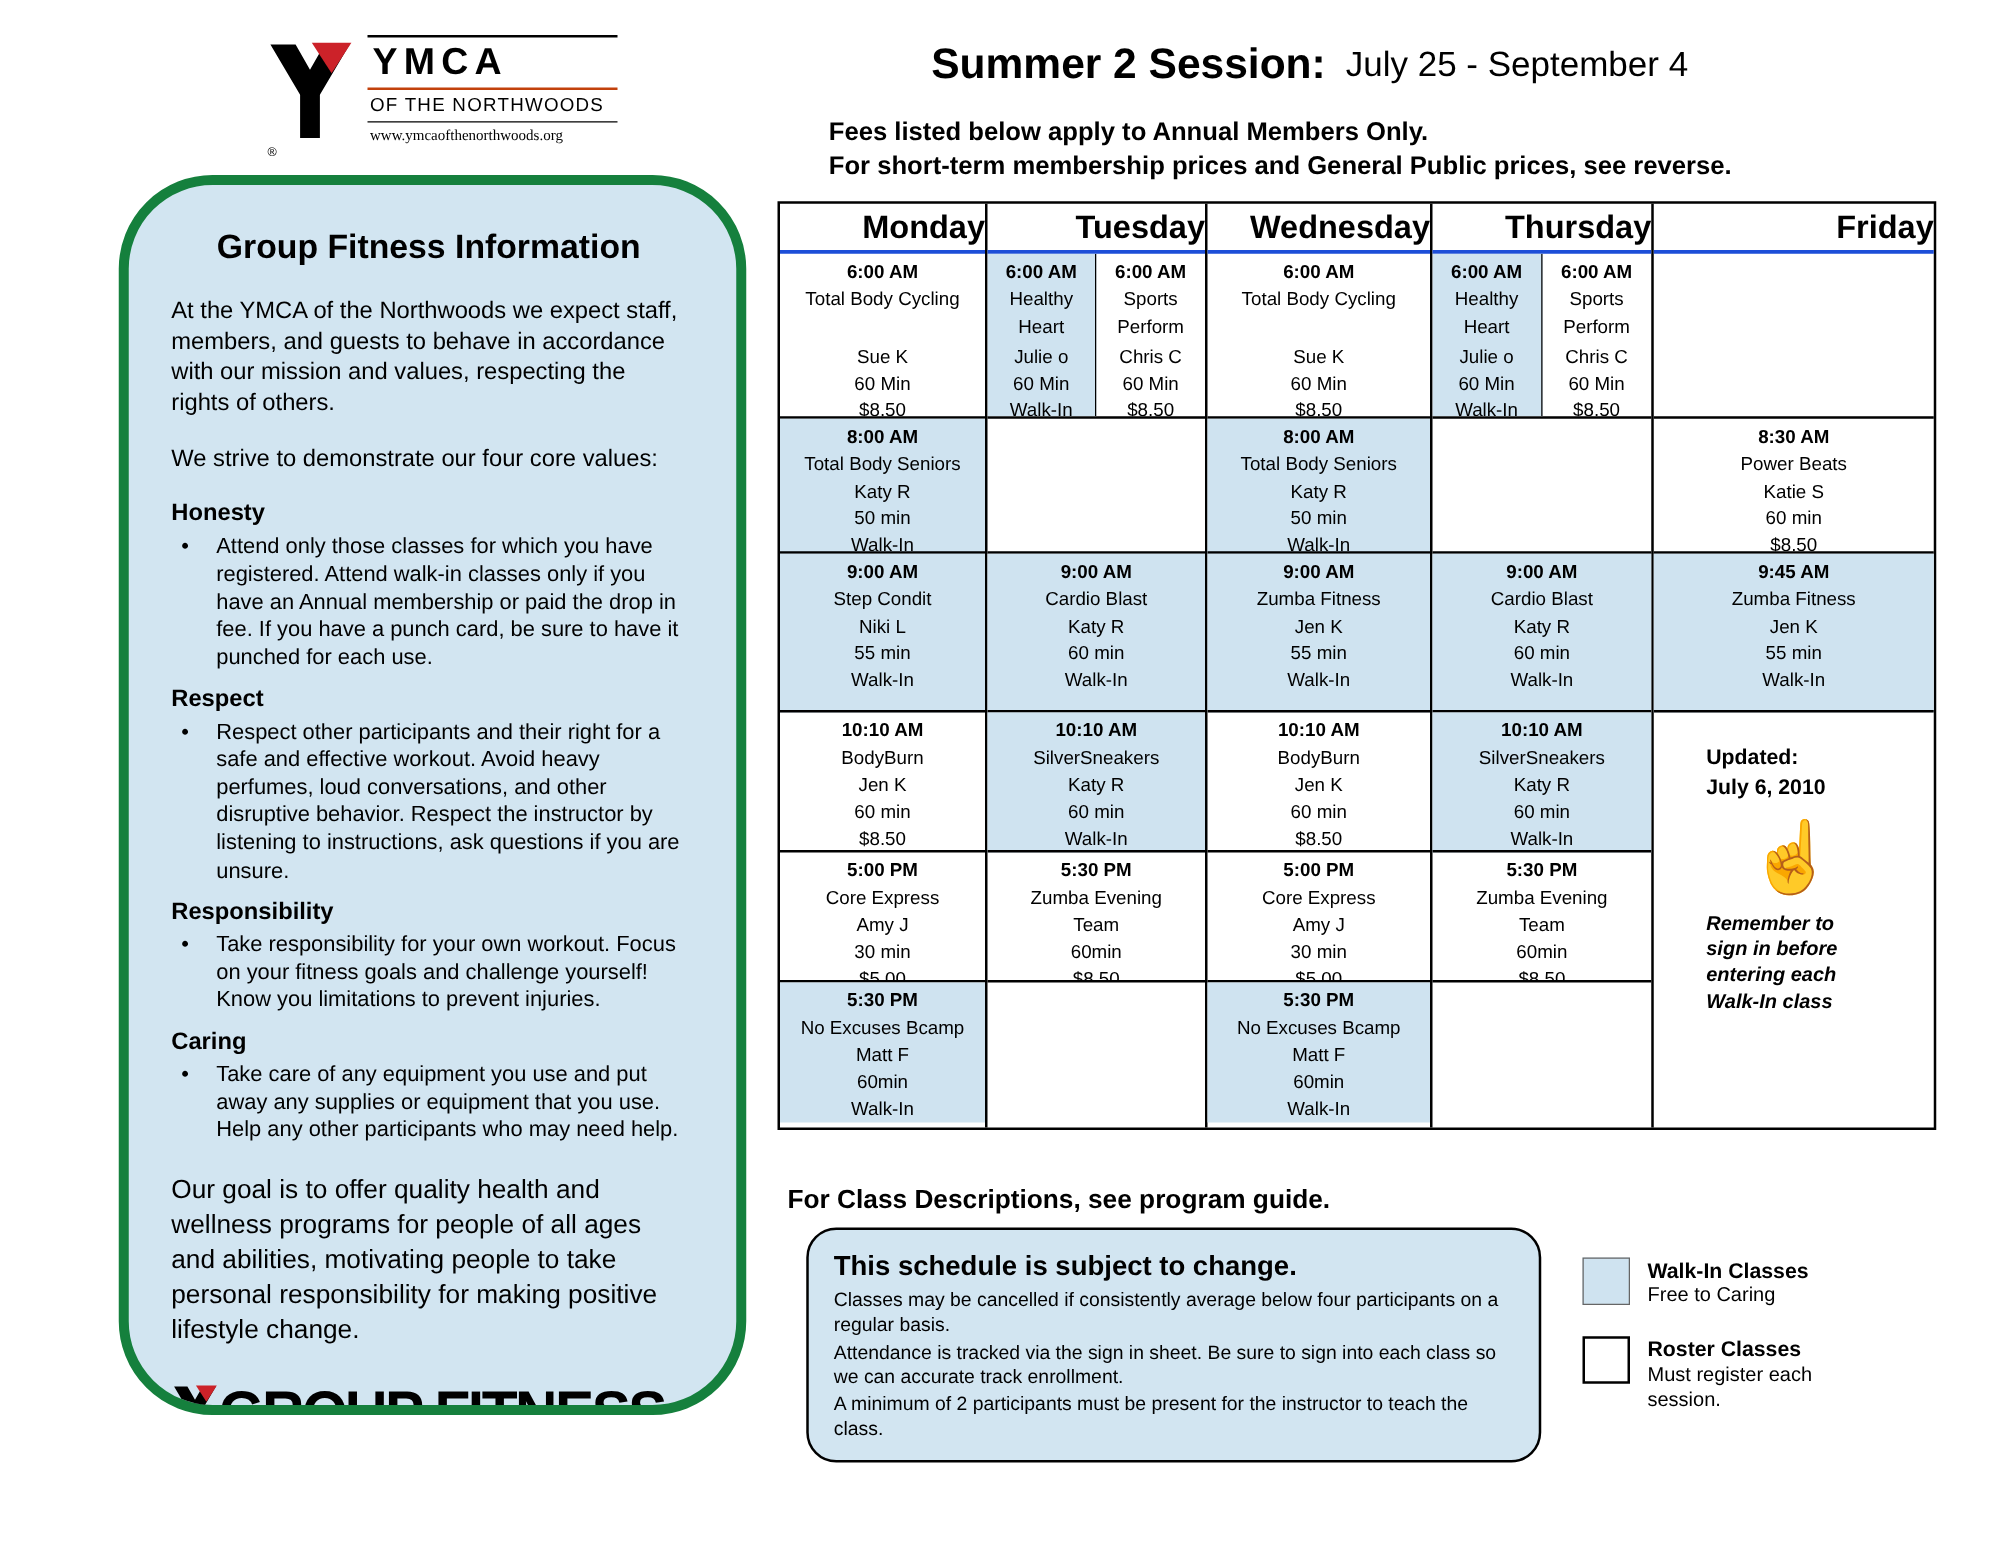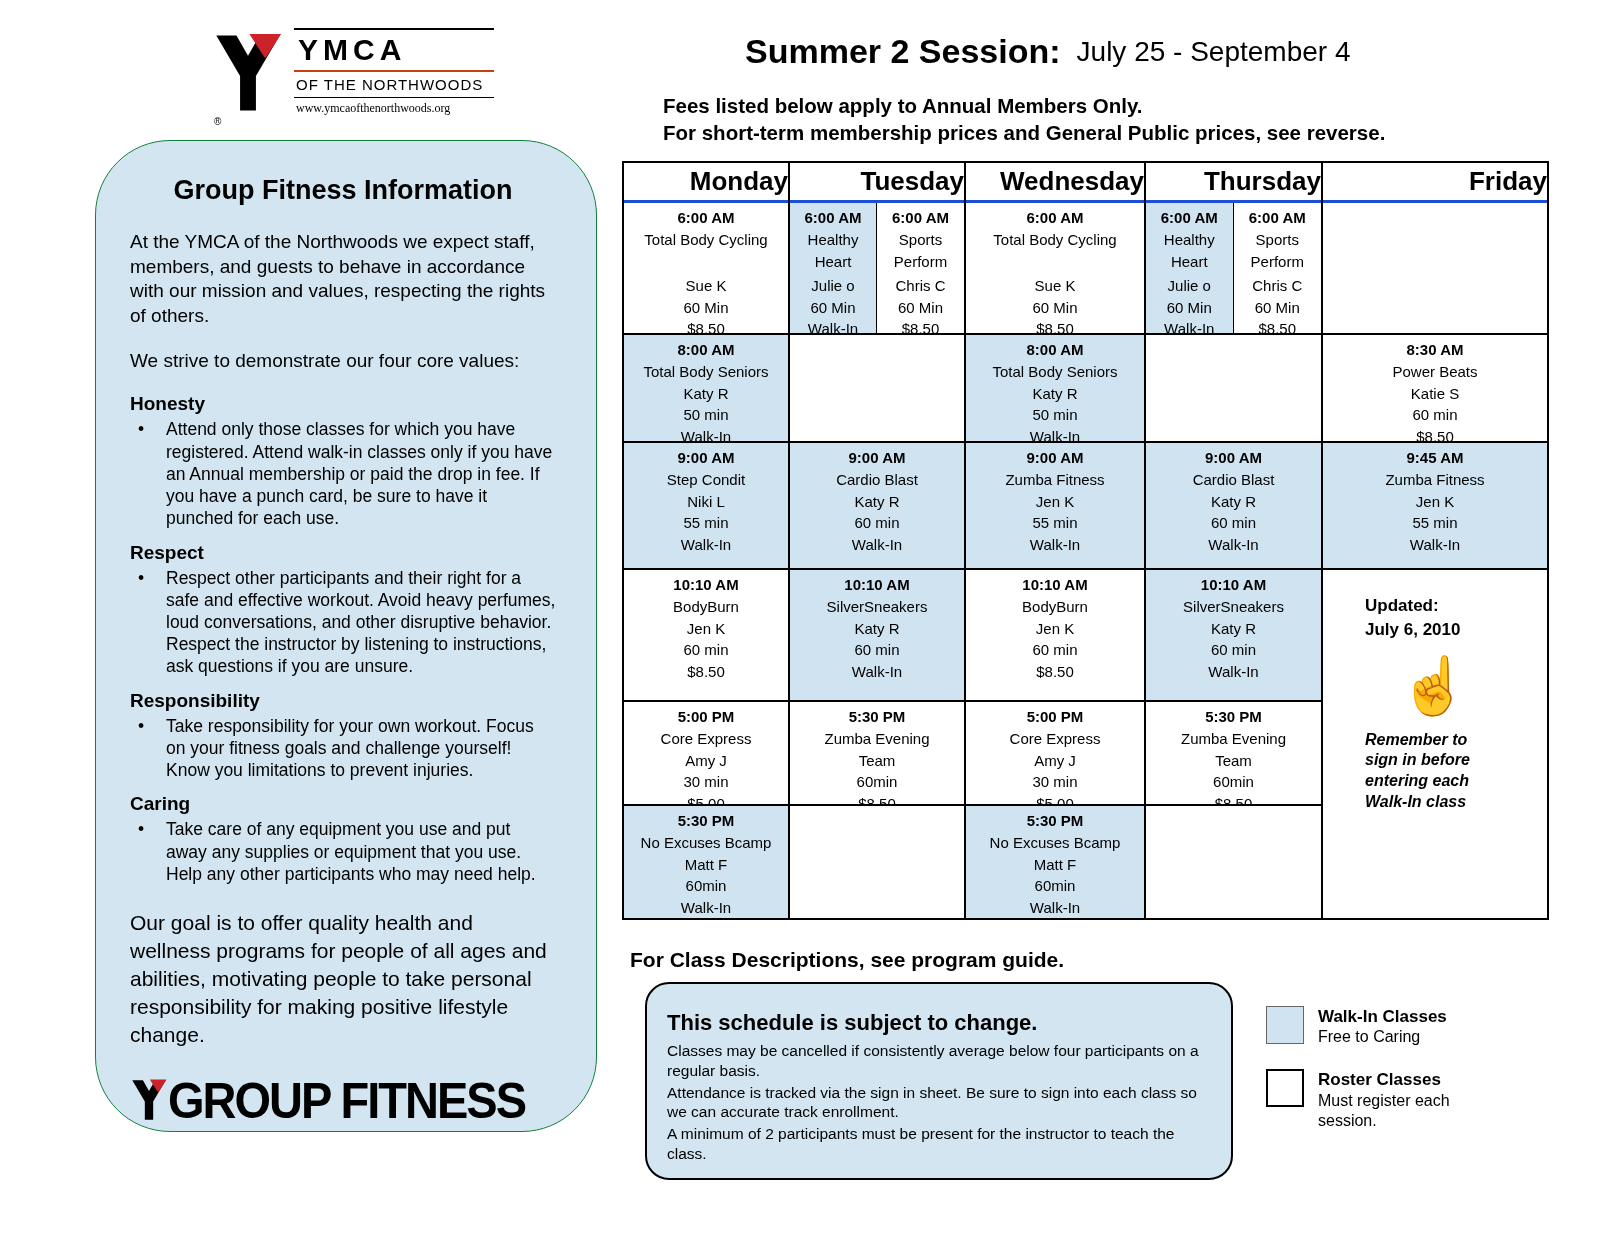--- a/index.html
+++ b/index.html
@@ -16,21 +16,21 @@
   .logo-url{font-family:"Liberation Serif",serif;font-size:12px;padding:3px 0 0 2px;}
 
   
   .title-row{position:absolute;left:745px;top:32px;display:flex;align-items:center;gap:16px;white-space:nowrap;}
   .title-main{font-size:34px;font-weight:bold;}
   .title-dates{font-size:28px;}
   .fees{position:absolute;left:663px;top:92px;font-size:20.5px;font-weight:bold;line-height:1.32;}
 
   
   .panel{position:absolute;left:95px;top:140px;width:502px;height:992px;box-sizing:border-box;
-         background:#d2e5f1;border:1px solid #15803d;border-radius:75px;
+         background:#d2e5f1;border:8px solid #15803d;border-radius:75px;
          padding:26px 40px 18px 34px;overflow:hidden;}
   .panel-title{font-size:27px;font-weight:bold;text-align:center;margin:8px 0 24px;}
   .panel-p{font-size:19px;line-height:1.3;margin:0 0 20px;}
   .vhead{font-size:19px;font-weight:bold;margin:12px 0 3px;}
   .vitem{display:flex;font-size:17.5px;line-height:1.27;}
   .vitem .b{width:36px;padding-left:8px;box-sizing:border-box;}
   .vitem .vt{flex:1;}
   .goal{font-size:21px;line-height:1.33;margin:24px 0 0;}
   .gf{display:flex;align-items:center;margin-top:24px;}
   .gf-mark{width:38px;height:46px;}
@@ -43,40 +43,40 @@
   .col{border-right:2px solid #000;display:flex;flex-direction:column;}
   .col:last-child{border-right:none;}
   .dayhead{height:37px;border-bottom:3px solid #1d4ed8;font-size:26px;font-weight:bold;
            text-align:right;line-height:36px;box-sizing:content-box;}
   .cell{border-bottom:2px solid #000;text-align:center;font-size:15px;line-height:1.45;
         padding-top:4px;box-sizing:border-box;overflow:hidden;}
   .cell.last{border-bottom:none;}
   .t{font-weight:bold;}
   .nh{min-height:46px;}
   .blue{background:#cfe3f0;}
-  .h1{height:132px}.h2{height:108px}.h3{height:127px}.h4{height:132px}
+  .h1{height:132px}.h2{height:108px}.h3{height:127px}.h4{height:112px}
   .h5{height:104px}.h6{height:112px}.hnote{height:332px}
   .split{display:flex;padding:0;}
   .split .half{width:50%;box-sizing:border-box;padding-top:4px;}
   .split .half:first-child{border-right:1px solid #000;}
 
   
   .note{display:flex;flex-direction:column;align-items:flex-start;text-align:left;
         padding:24px 8px 0 42px;}
   .updated{font-weight:bold;font-size:17px;line-height:1.4;}
   .hand{font-size:56px;line-height:1;margin:16px 0 0 34px;}
   .reminder{font-style:italic;font-weight:bold;font-size:16px;line-height:1.3;
             margin-top:16px;width:135px;}
 
   
   .desc{position:absolute;left:630px;top:948px;font-size:21px;font-weight:bold;}
   .change{position:absolute;left:645px;top:982px;width:588px;box-sizing:border-box;
           background:#d2e5f1;border:2px solid #000;border-radius:24px;
           padding:8px 20px 12px;}
-  .change-title{font-size:22px;font-weight:bold;margin:18px 0 5px;}
+  .change-title{font-size:22px;font-weight:bold;margin:8px 0 5px;}
   .change p{font-size:15.5px;line-height:1.28;margin:0 0 2px;}
   .legend{position:absolute;left:1266px;top:1006px;width:260px;display:flex;
           flex-direction:column;gap:22px;}
   .litem{display:flex;gap:14px;align-items:flex-start;}
   .sw{width:38px;height:38px;box-sizing:border-box;flex:none;}
   .sw-blue{background:#cfe3f0;border:1px solid #666;}
   .sw-white{background:#fff;border:2px solid #000;}
   .llabel{font-size:17px;font-weight:bold;line-height:1.25;}
   .lsub{font-size:16px;font-weight:normal;width:150px;}
 </style>

